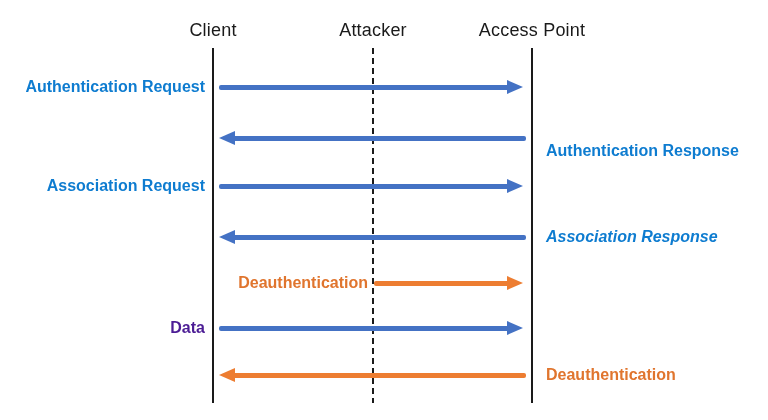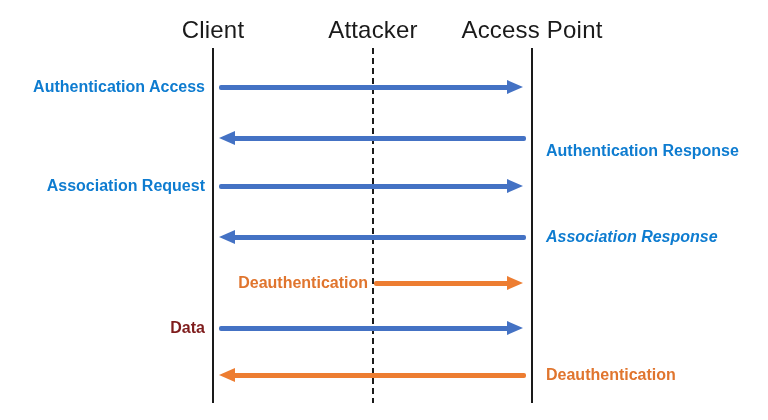--- a/index.html
+++ b/index.html
@@ -11,21 +11,21 @@
     position: relative;
     width: 768px;
     height: 420px;
     background: #ffffff;
     font-family: "Liberation Sans", sans-serif;
     overflow: hidden;
   }
   .actor {
     position: absolute;
     transform: translate(-50%, -50%);
-    font-size: 24px;
+    font-size: 18px;
     color: #1a1a1a;
     white-space: nowrap;
     letter-spacing: 0.2px;
   }
   .lifeline {
     position: absolute;
     width: 2px;
   }
   .lifeline.solid {
     background: #1a1a1a;
@@ -73,21 +73,21 @@
 
   <div class="lifeline solid" style="left: 212px; top: 48px; height: 355px;"></div>
   <div class="lifeline dashed" style="left: 372px; top: 48px; height: 355px;"></div>
   <div class="lifeline solid" style="left: 531px; top: 48px; height: 355px;"></div>
 
   <div id="messages">
       <div class="arrow" style="left: 219px; top: 87px; width: 304px;">
         <div class="shaft" style="background: rgb(68, 114, 196); width: 291px; left: 0px;"></div>
         <div class="head" style="border-left: 16px solid rgb(68, 114, 196); left: 288px;"></div>
       </div>
-      <div class="msg-label" style="color: rgb(14, 124, 208); top: 87px; right: 563px; text-align: right;">Authentication Access</div>
+      <div class="msg-label" style="color: rgb(14, 124, 208); top: 87px; right: 563px; text-align: right;">Authentication Request</div>
       <div class="arrow" style="left: 219px; top: 138px; width: 307px;">
         <div class="shaft" style="background: rgb(68, 114, 196); width: 294px; left: 13px;"></div>
         <div class="head" style="border-right: 16px solid rgb(68, 114, 196); left: 0px;"></div>
       </div>
       <div class="msg-label" style="color: rgb(14, 124, 208); top: 138px; left: 546px; margin-top: 13px;">Authentication Response</div>
       <div class="arrow" style="left: 219px; top: 186px; width: 304px;">
         <div class="shaft" style="background: rgb(68, 114, 196); width: 291px; left: 0px;"></div>
         <div class="head" style="border-left: 16px solid rgb(68, 114, 196); left: 288px;"></div>
       </div>
       <div class="msg-label" style="color: rgb(14, 124, 208); top: 186px; right: 563px; text-align: right; margin-left: 32px;">Association Request</div>
@@ -98,20 +98,20 @@
       <div class="msg-label" style="color: rgb(14, 124, 208); top: 237px; left: 546px; font-style: italic;">Association Response</div>
       <div class="arrow" style="left: 374px; top: 283px; width: 149px;">
         <div class="shaft" style="background: rgb(237, 125, 49); width: 136px; left: 0px;"></div>
         <div class="head" style="border-left: 16px solid rgb(237, 125, 49); left: 133px;"></div>
       </div>
       <div class="msg-label" style="color: rgb(224, 117, 46); top: 283px; right: 400px; text-align: right;">Deauthentication</div>
       <div class="arrow" style="left: 219px; top: 328px; width: 304px;">
         <div class="shaft" style="background: rgb(68, 114, 196); width: 291px; left: 0px;"></div>
         <div class="head" style="border-left: 16px solid rgb(68, 114, 196); left: 288px;"></div>
       </div>
-      <div class="msg-label" style="color: #7f1d1d; top: 328px; right: 563px; text-align: center;">Data</div>
+      <div class="msg-label" style="color: #4c1d95; top: 328px; right: 563px; text-align: center;">Data</div>
       <div class="arrow" style="left: 219px; top: 375px; width: 307px;">
         <div class="shaft" style="background: rgb(237, 125, 49); width: 294px; left: 13px;"></div>
         <div class="head" style="border-right: 16px solid rgb(237, 125, 49); left: 0px;"></div>
       </div>
       <div class="msg-label" style="color: rgb(224, 117, 46); top: 375px; left: 546px;">Deauthentication</div>
     </div>
 </div>
 
 </body></html>

